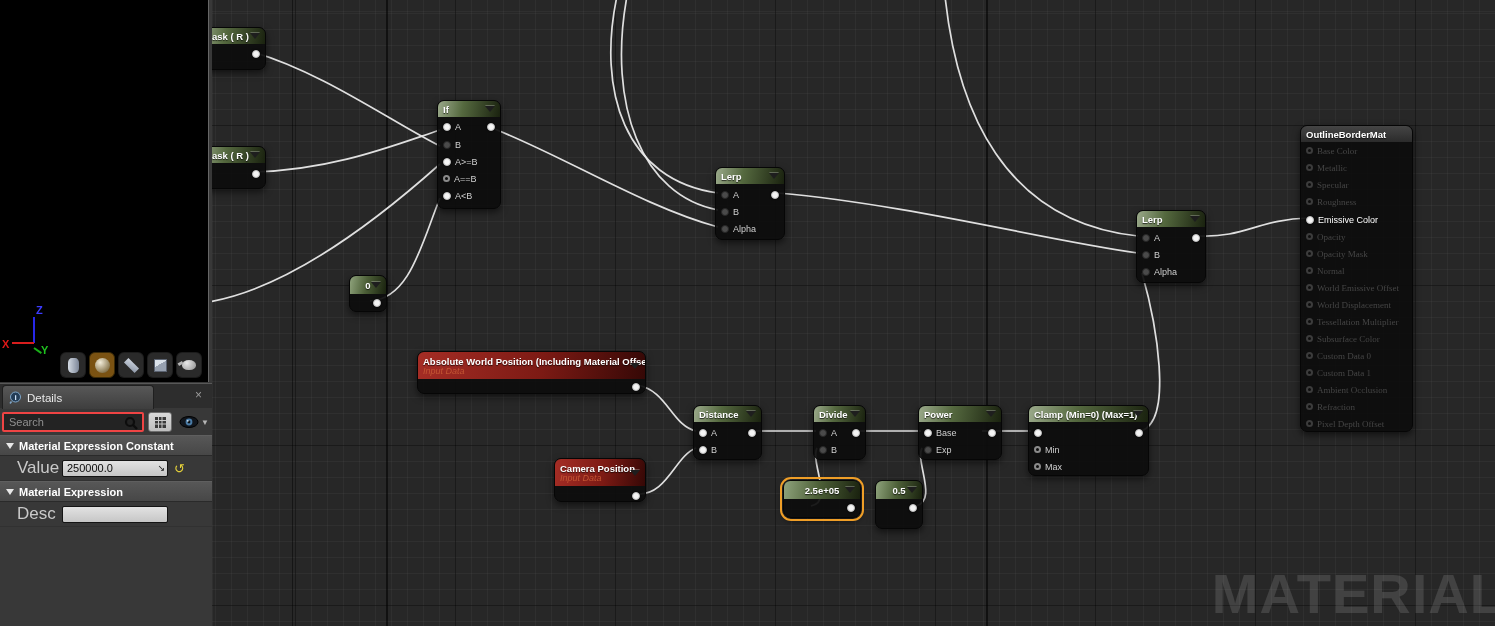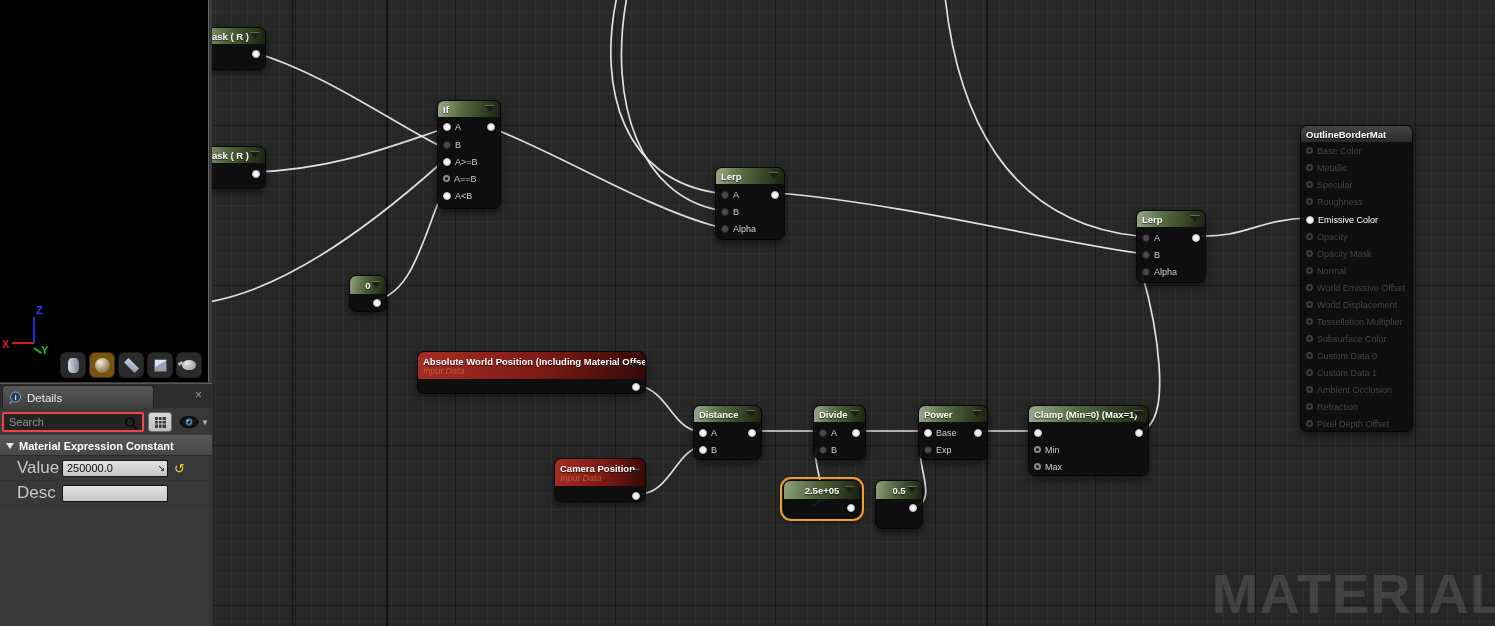--- a/index.html
+++ b/index.html
@@ -75,21 +75,21 @@
   .nsub{color:#c35533;font-size:9px;font-style:italic;line-height:9px;white-space:nowrap;}
   .ncaret{position:absolute;right:5px;top:50%;margin-top:-3px;width:0;height:0;border-left:5px solid transparent;border-right:5px solid transparent;border-top:6px solid #1e1e1e;filter:drop-shadow(0 -1px 0 rgba(255,255,255,.25));}
   .pin{position:absolute;left:0;right:0;height:11px;display:flex;align-items:center;gap:4px;padding:0 5px;}
   .pin.out{justify-content:flex-end;}
   .dot{width:8px;height:8px;border-radius:50%;flex:0 0 auto;}
   .dot.white{background:#f4f4f4;border:1px solid #bdbdbd;box-shadow:0 0 2px #000;}
   .dot.dark{background:#4a4a4a;border:1px solid #262626;}
   .dot.ring{background:transparent;border:2px solid #8b8b8b;width:7px;height:7px;}
   .dot.ring-dim{background:transparent;border:2px solid #3c3c3c;width:7px;height:7px;}
   .plabel{color:#cfcfcf;font-size:9px;white-space:nowrap;}
-  .plabel.dim{color:#454545;}
+  .plabel.dim{color:#454545;font-family:Liberation Serif, serif;}
   .plabel.bright{color:#fff;}
 </style>
 </head>
 <body>
 
 <div id="root">
 
   <div id="graph">
     <div class="accent-v" style="left:174px"></div>
     <div class="accent-v" style="left:774px"></div>
@@ -269,21 +269,21 @@
         </div>
         <div class="pin in" style="top: 38px;">
           <span class="dot dark"></span>
           <span class="plabel">B</span>
         </div>
         <div class="pin out" style="top: 21px;">
           <span class="plabel"></span>
           <span class="dot white"></span>
         </div>
       </div>
-      <div class="node green" style="left: 706px; top: 405px; width: 70px; height: 55px;">
+      <div class="node green" style="left: 706px; top: 405px; width: 84px; height: 55px;">
         <div class="nhead">
           <span class="ntitle">Power</span>
           <span class="ncaret"></span>
         </div>
         <div class="pin in" style="top: 21px;">
           <span class="dot white"></span>
           <span class="plabel">Base</span>
         </div>
         <div class="pin in" style="top: 38px;">
           <span class="dot dark"></span>
@@ -487,20 +487,24 @@
       </div>
       <div class="prow">
         <span class="plab">Value</span>
         <div class="pfield">
           <input value="250000.0" style="">
           <span class="drag-ic">↘</span>
         </div>
         <span class="resetbtn">↺</span>
       </div>
 
+      <div class="sect">
+        <span class="sect-arrow"></span>
+        <span class="sect-title">Material Expression</span>
+      </div>
       <div class="prow">
         <span class="plab">Desc</span>
         <div class="pfield">
           <input value="" style="">
         </div>
       </div>
     </div>
   </div>
 </div>
 

